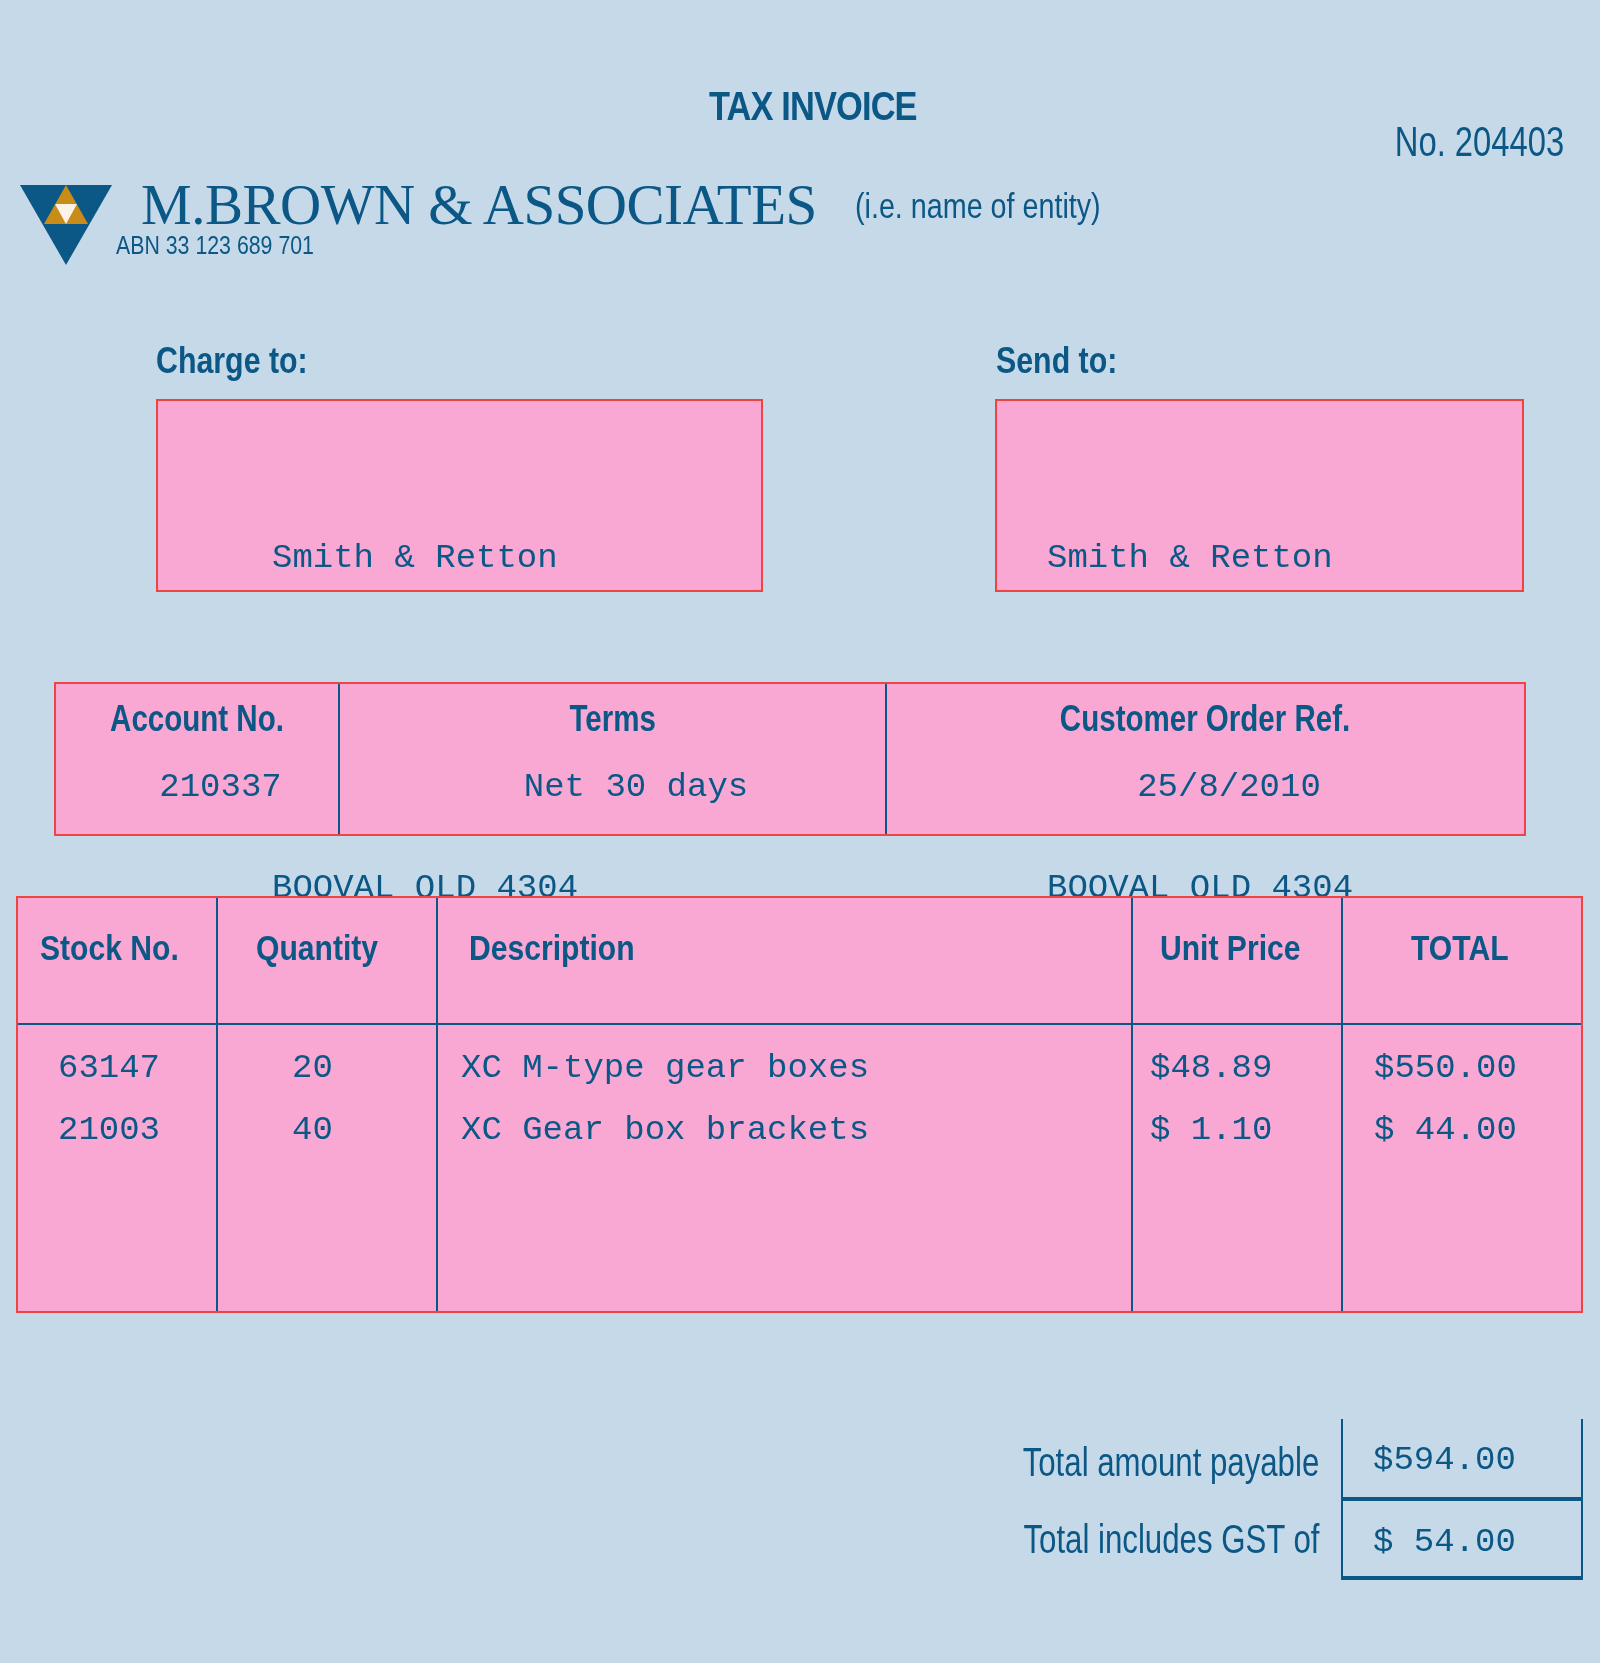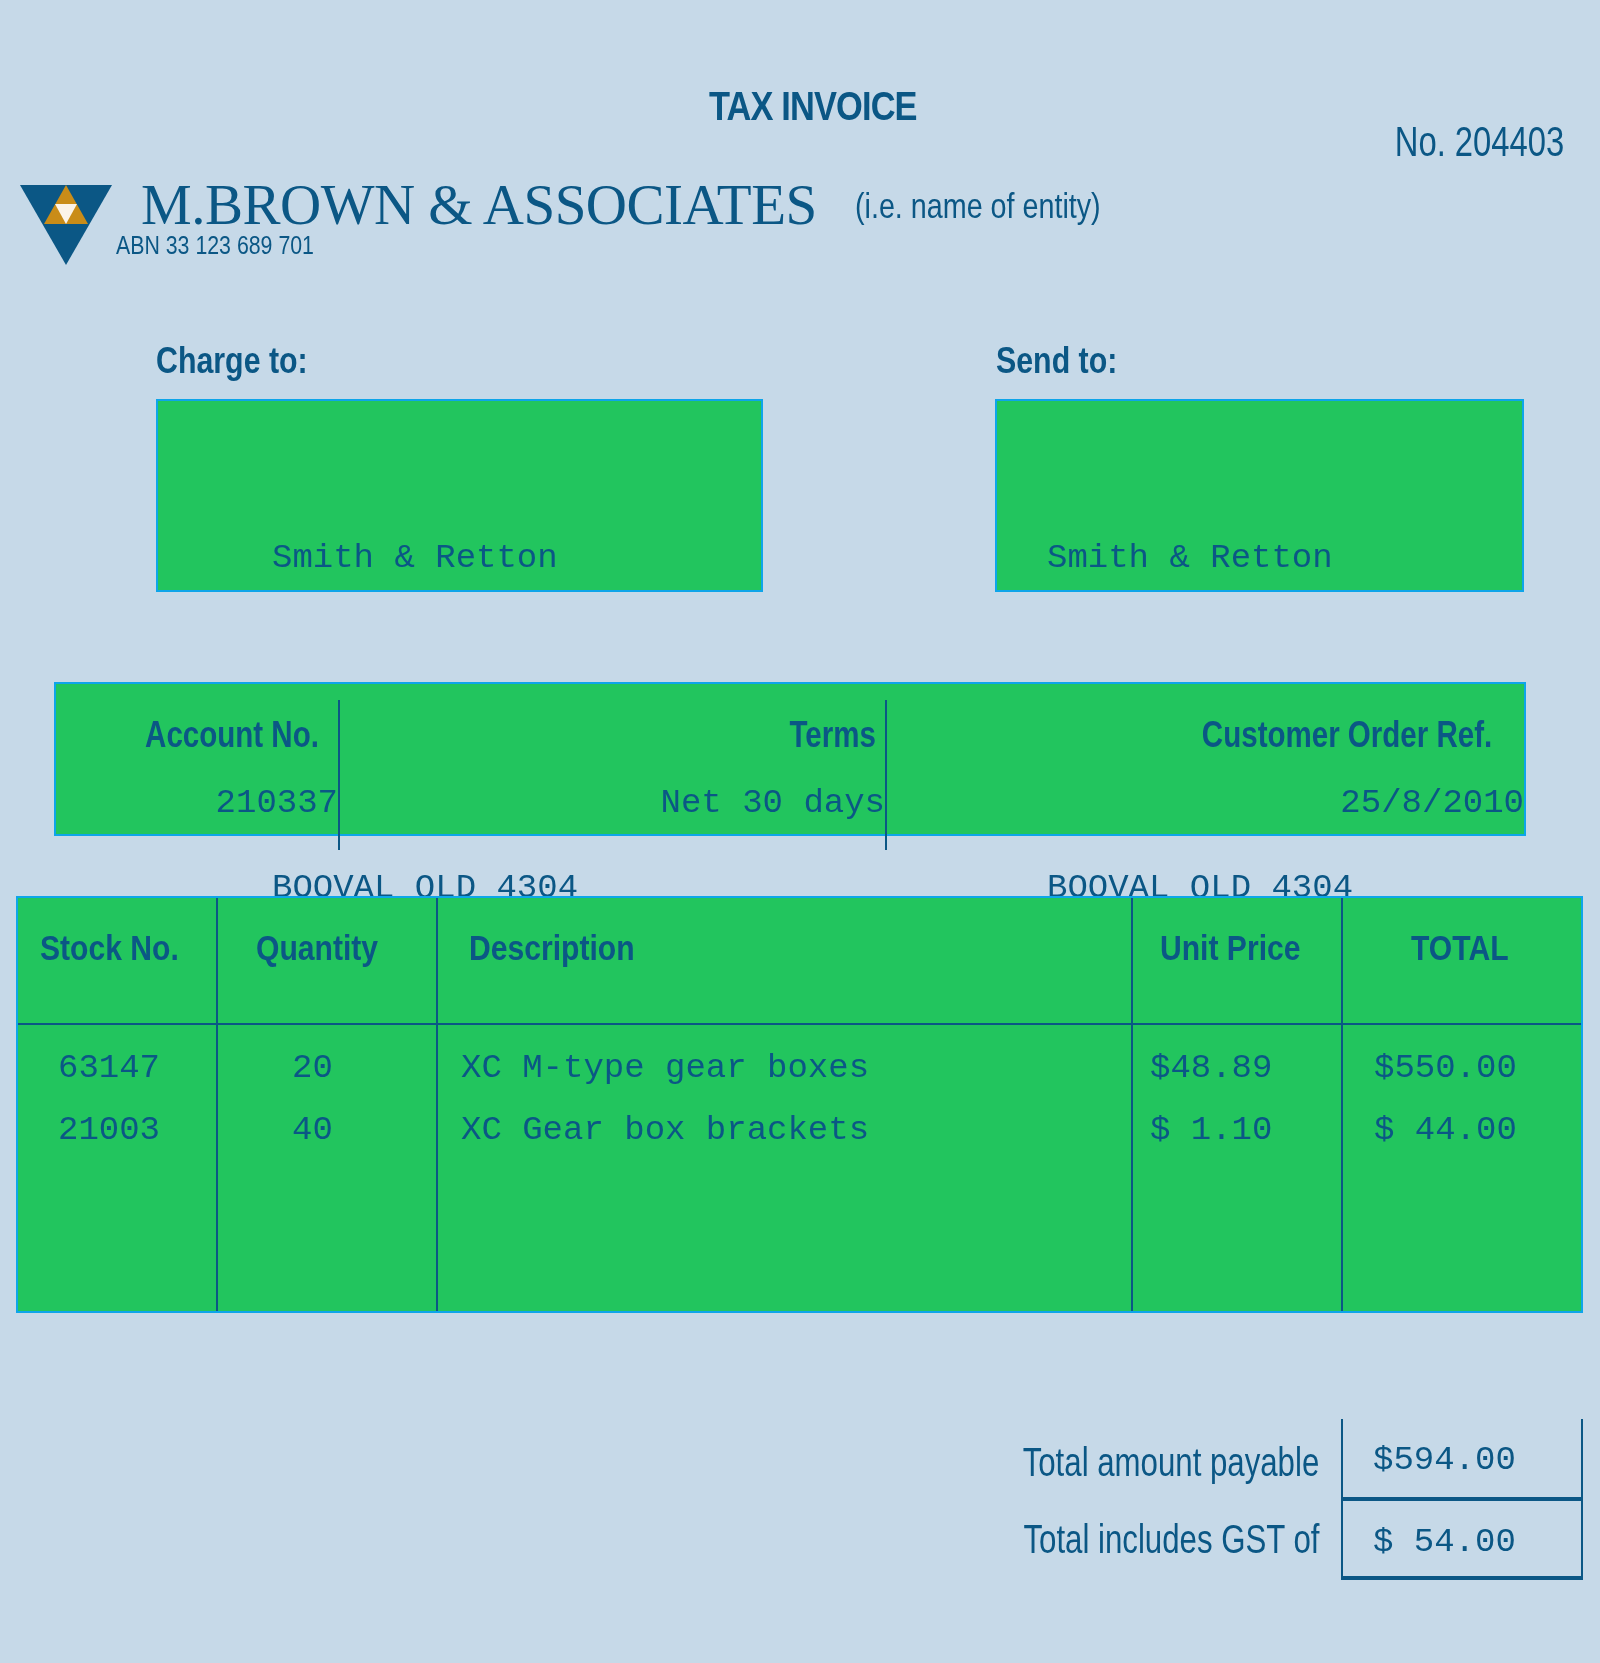--- a/index.html
+++ b/index.html
@@ -7,21 +7,21 @@
     width: 1600px; height: 1663px;
     background: #c6d9e8;
     position: relative;
     overflow: hidden;
     color: #0b5785;
     font-family: "Liberation Sans", sans-serif;
   }
   .abs { position: absolute; }
   .mono { font-family: "Liberation Mono", monospace; color: #0b5785; }
   .serif { font-family: "Liberation Serif", serif; }
-  .box { background: #22c55e; border: 2px solid #0ea5e9; box-sizing: border-box; }
+  .box { background: #f9a8d4; border: 2px solid #ef4444; box-sizing: border-box; }
 
   
   #title { left: 0; width: 1626px; top: 84px; text-align: center; font-size: 40px; font-weight: bold; letter-spacing: -1px; }
   #title span { display: inline-block; transform: scaleX(0.86); }
   #invoice-no { right: 36px; top: 118px; font-size: 42px; }
   #invoice-no span { display: inline-block; transform: scaleX(0.78); transform-origin: right center; }
   #logo { left: 18px; top: 183px; width: 96px; height: 84px; }
   #company-name { left: 117px; top: 172px; font-size: 57px; white-space: nowrap; letter-spacing: -0.5px; margin-left: 24px; }
   #company-note { left: 855px; top: 186px; font-size: 35px; white-space: nowrap; }
   #company-note span { display: inline-block; transform: scaleX(0.82); transform-origin: left center; }
@@ -34,21 +34,21 @@
   #charge-label { left: 156px; }
   #send-label { left: 996px; }
   #charge-box { left: 156px; top: 399px; width: 607px; height: 193px; }
   #send-box { left: 995px; top: 399px; width: 529px; height: 193px; }
   .addr-lines { position: absolute; top: 20px; font-size: 34px; line-height: 55px; white-space: pre; }
   #charge-box .addr-lines { left: 114px; }
   #send-box .addr-lines { left: 50px; }
 
   
   #info { left: 54px; top: 682px; width: 1472px; height: 154px; display: flex; }
-  #info .cell { height: 100%; box-sizing: border-box; text-align: right; position: relative; margin-top: 16px; }
+  #info .cell { height: 100%; box-sizing: border-box; text-align: center; position: relative; }
   #info .cell + .cell { border-left: 2px solid #0b5785; }
   #info .hdr { position: absolute; left: 0; right: 0; top: 14px; font-size: 36px; font-weight: bold; white-space: nowrap; }
   #info .hdr span { display: inline-block; transform: scaleX(0.82); }
   #info .val { position: absolute; left: 0; right: 0; top: 84px; font-size: 34px; white-space: nowrap; padding-left: 47px; }
 
   
   #items { left: 16px; top: 896px; width: 1567px; height: 417px; text-decoration: underline; }
   .col-div { position: absolute; top: 0; bottom: 0; width: 2px; background: #0b5785; }
   #hdr-line { position: absolute; left: 0; right: 0; top: 125px; height: 2px; background: #0b5785; }
   .th { position: absolute; top: 30px; font-size: 35px; font-weight: bold; white-space: nowrap; }

